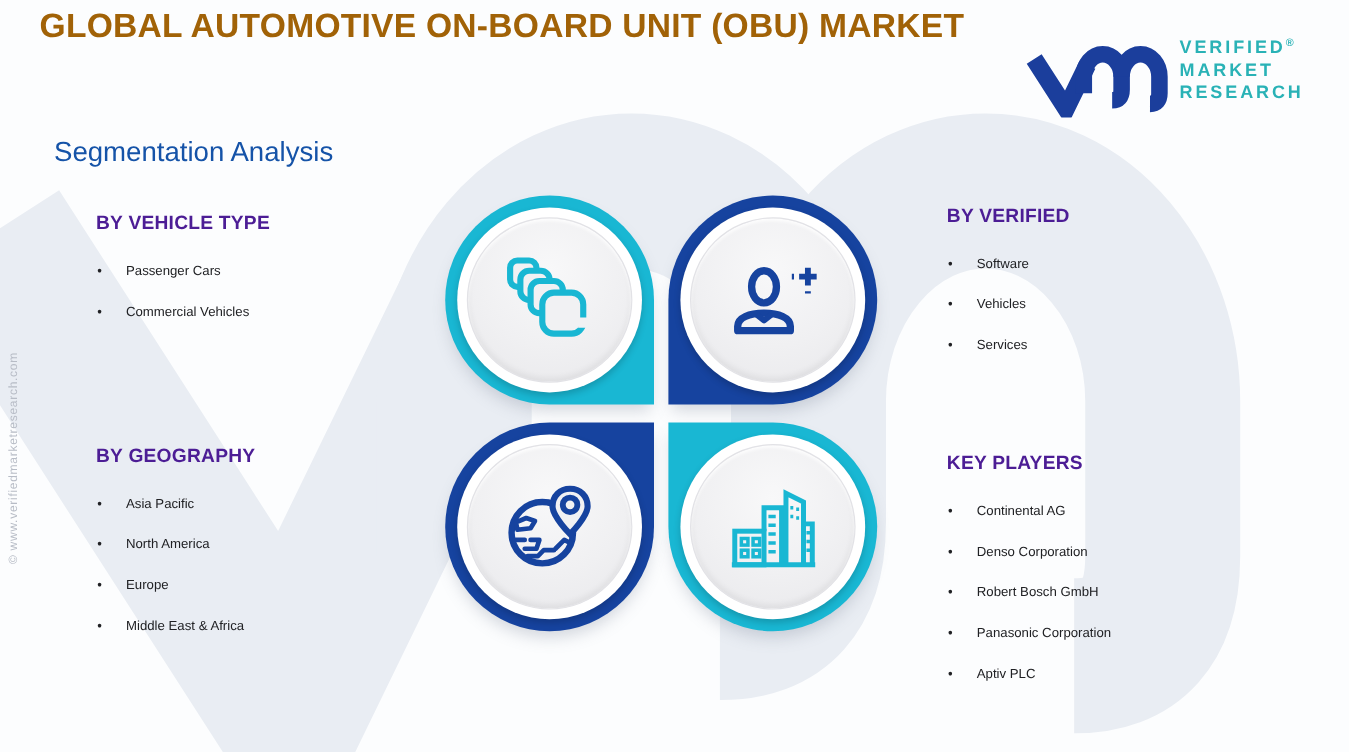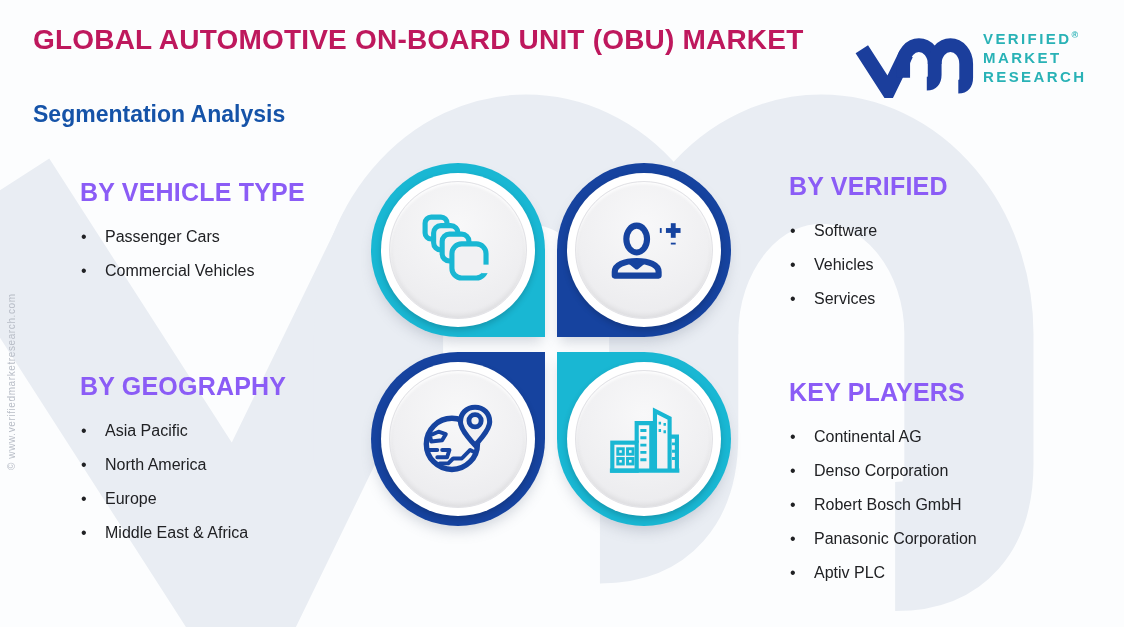--- a/index.html
+++ b/index.html
@@ -7,33 +7,33 @@
   #canvas{position:relative;width:1124px;height:627px;overflow:hidden;background:#fcfdfe;}
 
   
   .watermark{position:absolute;left:-120px;top:-90px;width:1200px;height:738px;pointer-events:none;}
 
   
   .side-credit{position:absolute;left:6px;top:470px;width:330px;transform:rotate(-90deg);transform-origin:0 0;
     font-size:10px;color:#b7bcc6;letter-spacing:.6px;}
 
   
-  .page-title{position:absolute;left:33px;top:24px;margin:0;font-size:28px;font-weight:800;color:#be185d;letter-spacing:.2px;white-space:nowrap;}
+  .page-title{position:absolute;left:33px;top:6px;margin:0;font-size:28px;font-weight:800;color:#a16207;letter-spacing:.2px;white-space:nowrap;}
   .logo{position:absolute;left:850px;top:16px;width:250px;height:84px;}
   .logo-glyph{position:absolute;left:0;top:2px;width:128px;height:80px;}
   .logo-text{position:absolute;left:133px;top:10px;font-size:15px;font-weight:700;color:#29b2b6;letter-spacing:2.4px;line-height:19px;white-space:nowrap;}
   .logo-text sup{font-size:9px;letter-spacing:0;}
 
-  .section-title{position:absolute;left:33px;top:101px;margin:0;font-size:23px;font-weight:700;color:#1553a8;}
+  .section-title{position:absolute;left:33px;top:101px;margin:12px;font-size:23px;font-weight:400;color:#1553a8;}
 
   
   .sec{position:absolute;width:330px;}
-  .sec h3{margin:0 0 13px 2px;font-size:25px;font-weight:800;color:#8b5cf6;letter-spacing:.2px;white-space:nowrap;}
+  .sec h3{margin:0 0 13px 2px;font-size:16px;font-weight:800;color:#4c1d95;letter-spacing:.2px;white-space:nowrap;}
   .sec ul{margin:0;padding:0;list-style:none;}
-  .sec li{position:relative;padding-left:27px;font-size:16px;line-height:34px;color:#202124;white-space:nowrap;}
+  .sec li{position:relative;padding-left:27px;font-size:11px;line-height:34px;color:#202124;white-space:nowrap;}
   .sec li::before{content:"•";position:absolute;left:3px;color:#202124;}
   .sec-vehicle{left:78px;top:178px;}
   .sec-geography{left:78px;top:372px;}
   .sec-component{left:787px;top:172px;}
   .sec-keyplayers{left:787px;top:378px;}
 
   
   .tiles{position:absolute;left:371px;top:163px;width:360px;height:363px;}
   .tile{position:absolute;width:174px;height:174px;box-shadow:0 8px 13px -3px rgba(115,125,145,.30);}
   .tile.cyan{background:#19b7d3;}

